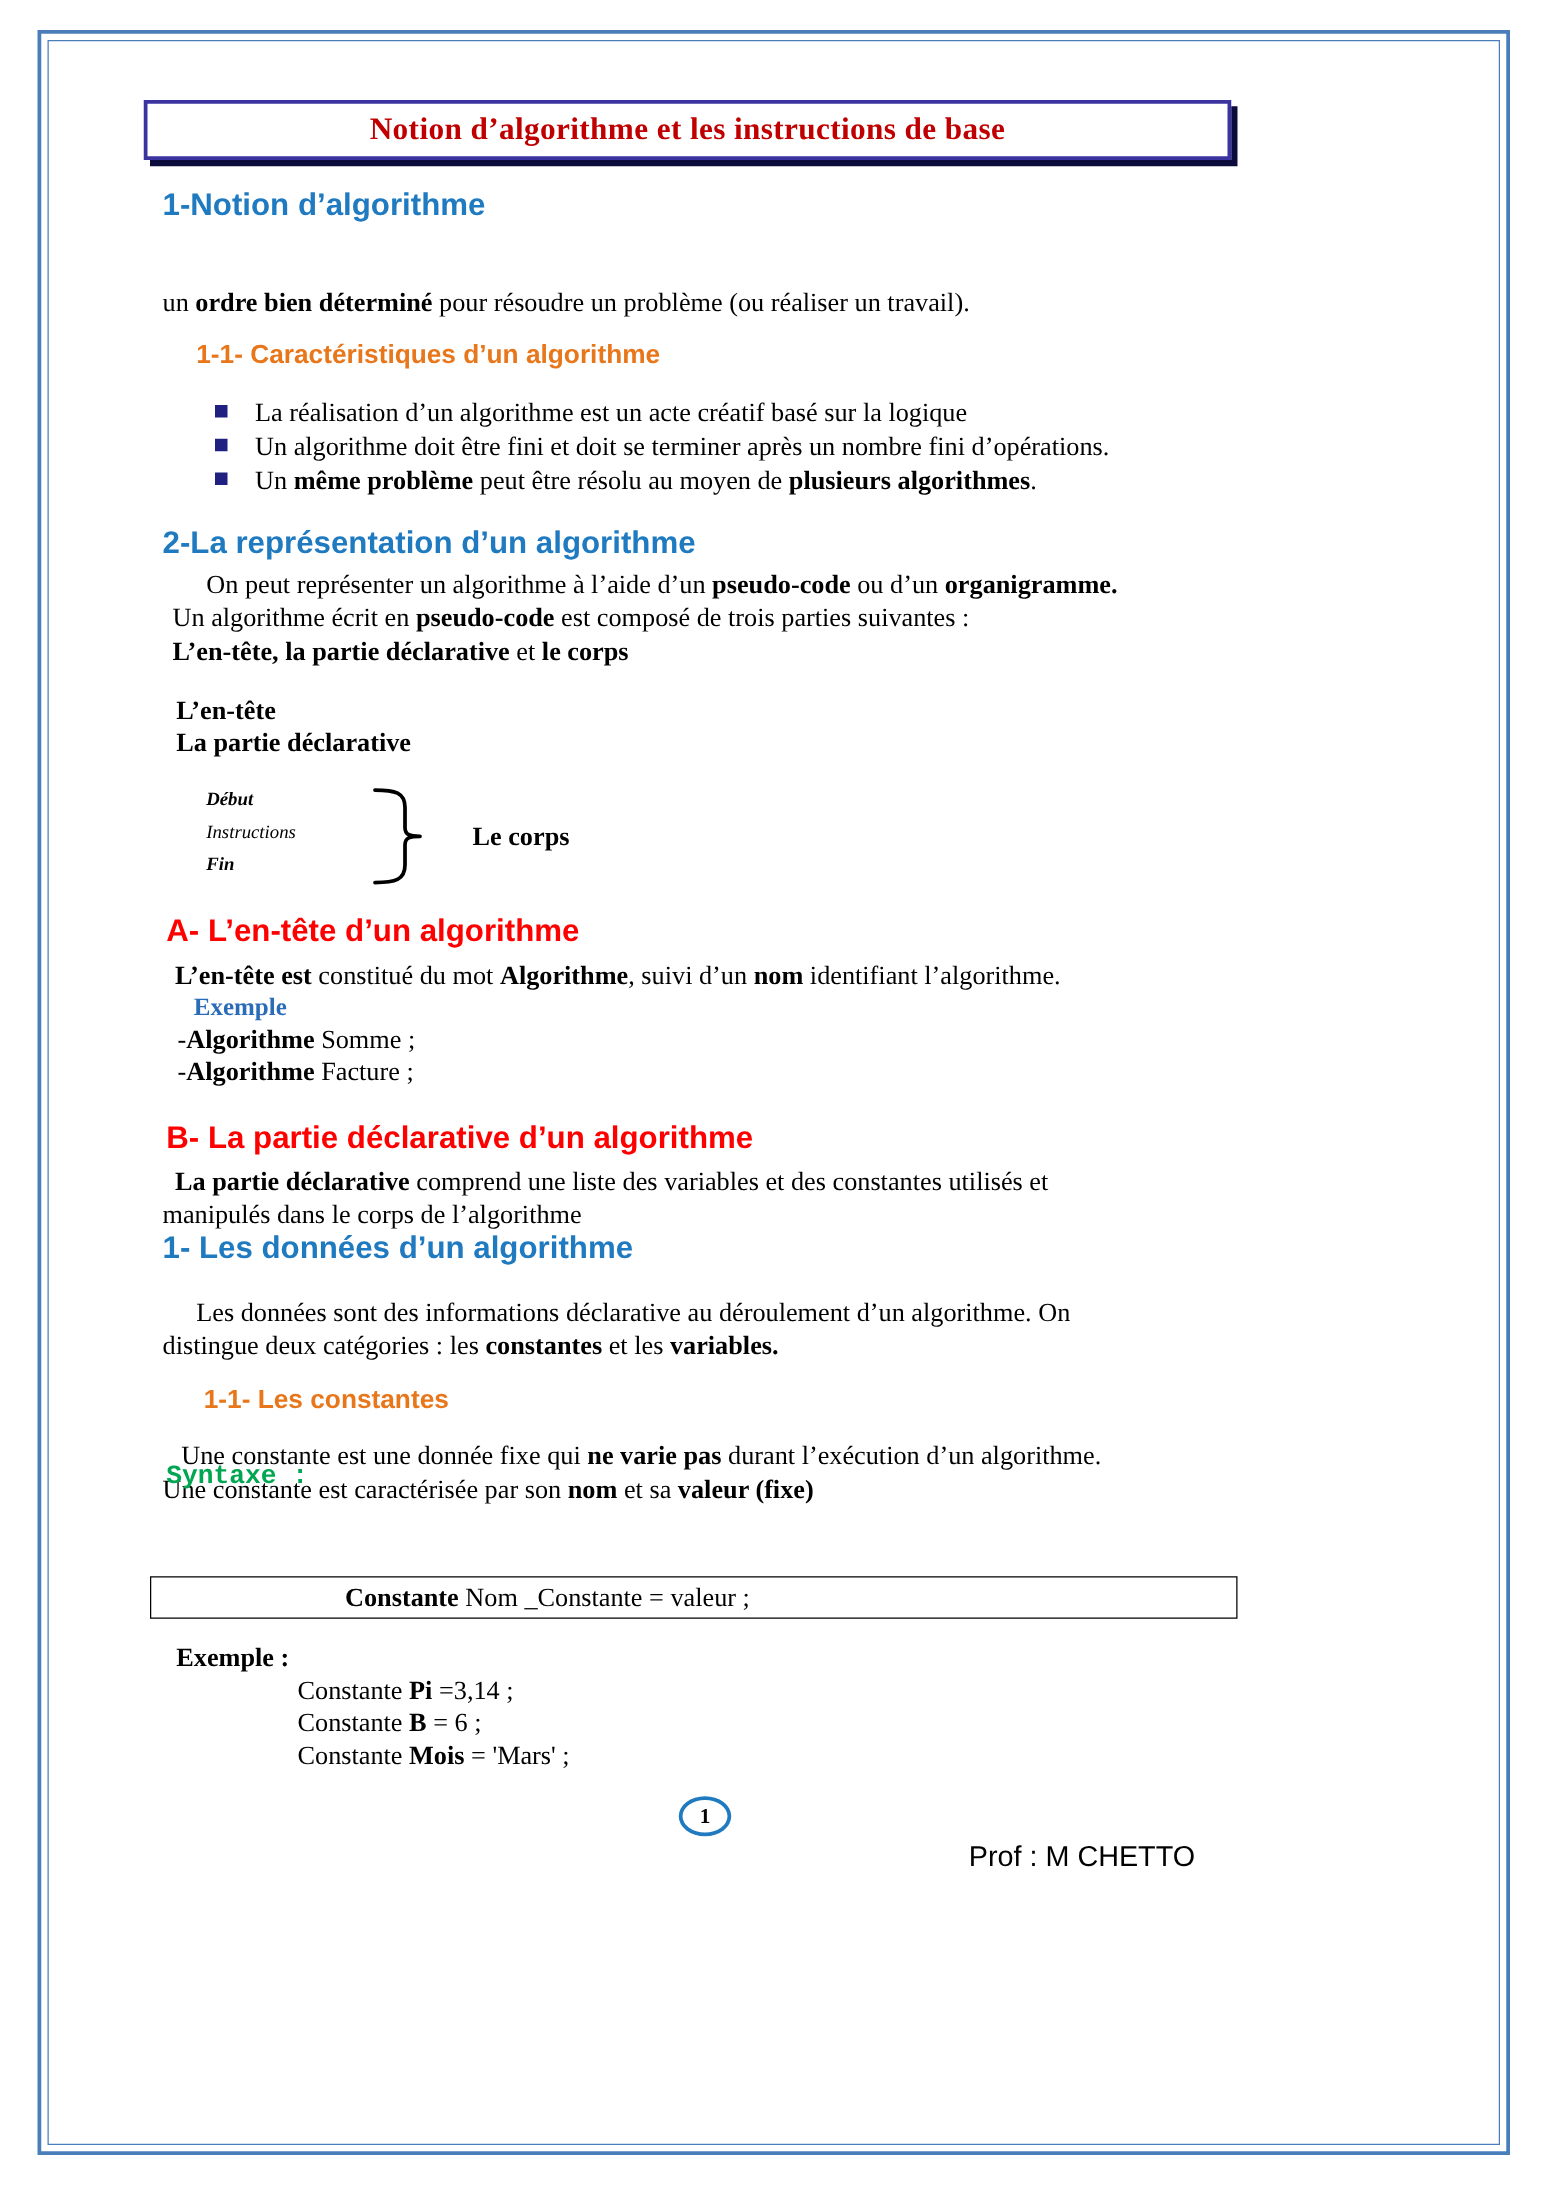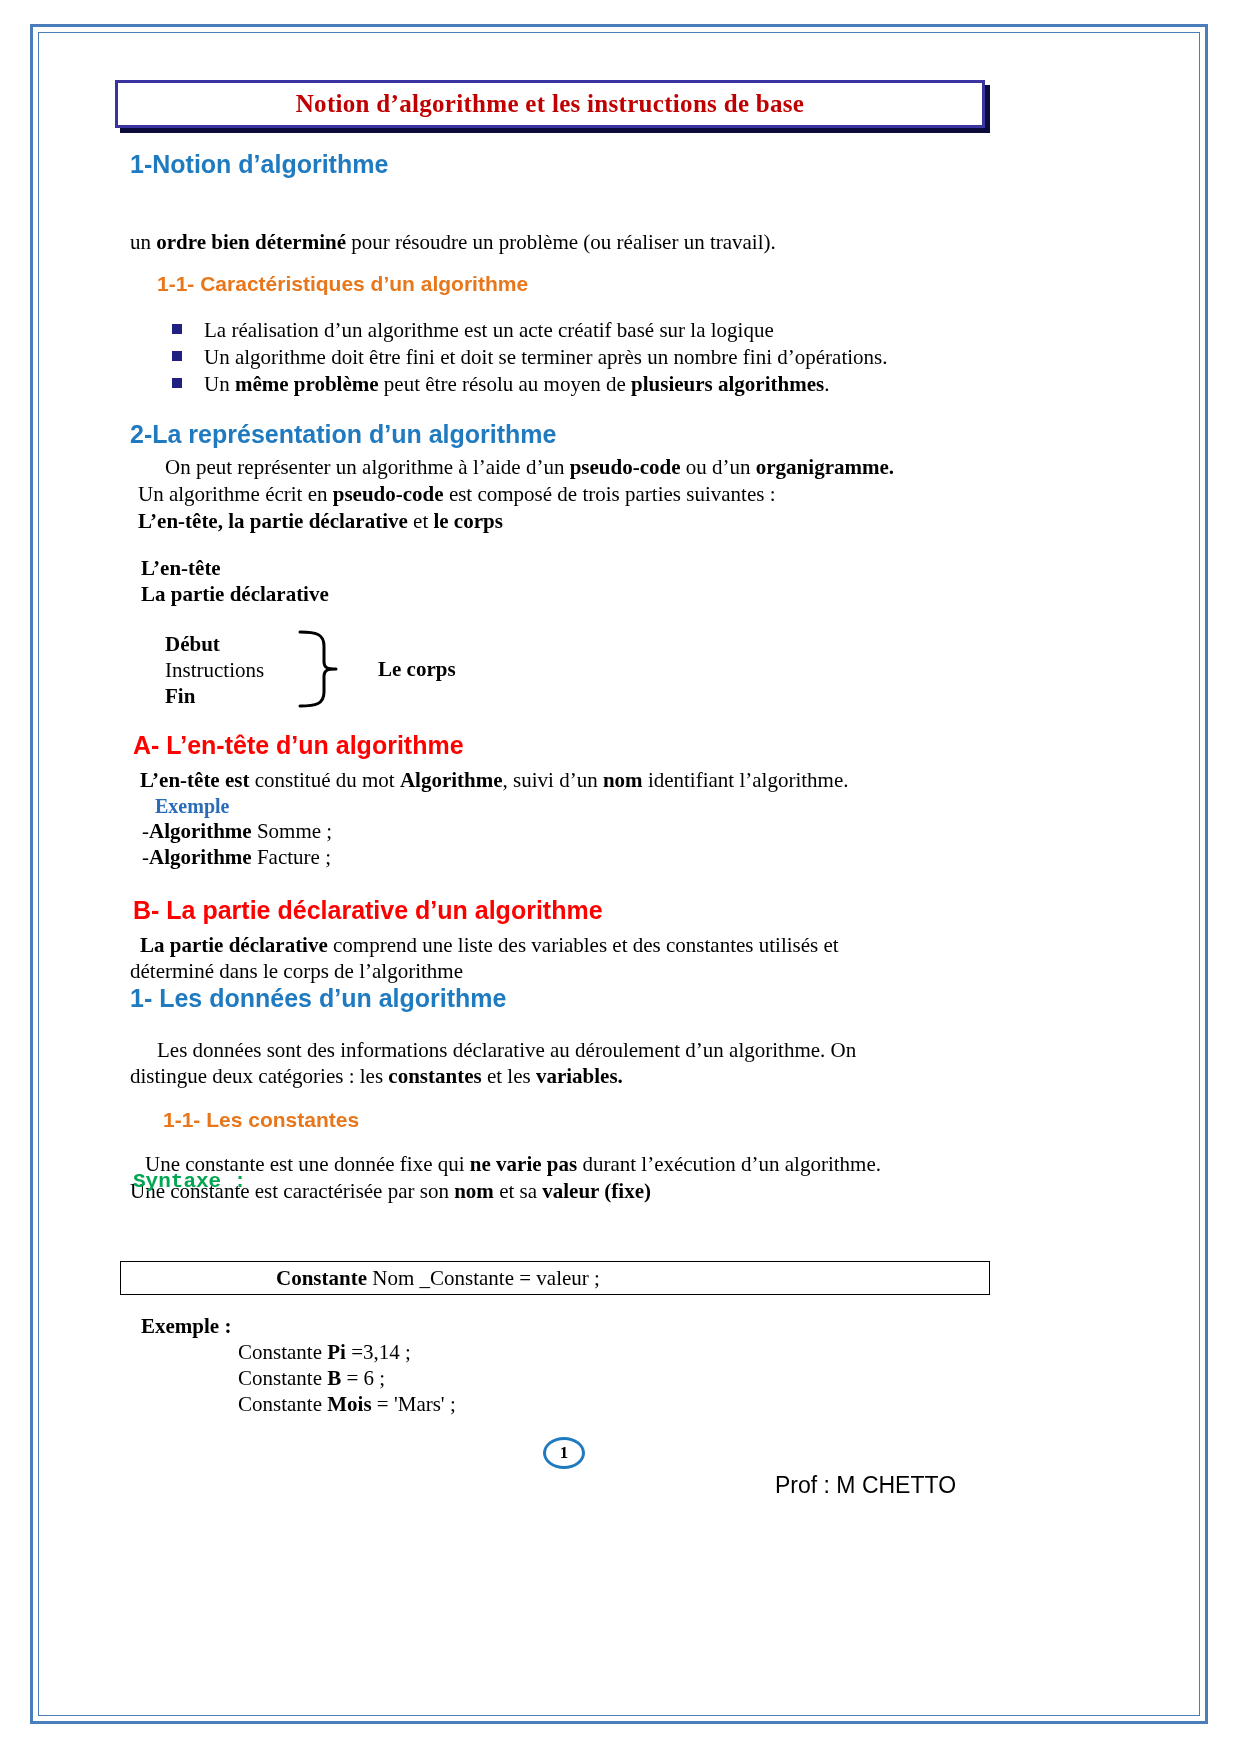--- a/index.html
+++ b/index.html
@@ -128,21 +128,21 @@
     height: 10px;
     background: #202080;
     margin-right: 22px;
     flex: none;
     position: relative;
     top: -3px;
   }
 
   
   .corps-block { position: absolute; }
-  .corps-col { position: absolute; white-space: nowrap; font-size: 21px; font-family: "Liberation Serif", serif; }
+  .corps-col { position: absolute; white-space: nowrap; font-size: 15px; font-family: "Liberation Serif", serif; font-style: italic; }
   .corps-brace { position: absolute; }
   .corps-label {
     position: absolute;
     font-family: "Liberation Serif", serif;
     font-size: 21px;
     font-weight: bold;
     white-space: nowrap;
   }
 
   
@@ -279,21 +279,21 @@
 
   <div class="blue-bold" style="left:130px; top:795px;margin-left:25px;">Exemple</div>
 
   <div class="line" style="left:142px; top:819px;"><span>-</span><b>Algorithme</b><span> Somme ;</span></div>
 
   <div class="line" style="left:142px; top:845px;"><span>-</span><b>Algorithme</b><span> Facture ;</span></div>
 
   <div class="h-red" style="left:133px; top:896px;">B- La partie déclarative d’un algorithme</div>
 
   <div class="line" style="left:140px; top:933px;"><b>La partie déclarative</b><span> comprend  une liste des variables et des constantes utilisés et</span></div>
-  <div class="line" style="left:130px; top:959px;">déterminé dans le corps de l’algorithme</div>
+  <div class="line" style="left:130px; top:959px;">manipulés dans le corps de l’algorithme</div>
 
   <div class="h-blue" style="left:130px; top:984px;">1- Les données d’un algorithme</div>
 
   <div class="line" style="left:157px; top:1038px;">Les données sont  des informations déclarative au déroulement  d’un algorithme. On</div>
   <div class="line" style="left:130px; top:1064px;"><span>distingue deux catégories : les </span><b>constantes</b><span> et les </span><b>variables.</b></div>
 
   <div class="h-orange" style="left:163px; top:1108px;">1-1- Les constantes</div>
 
   <div class="line" style="left:145px; top:1152px;"><span>Une constante  est une donnée fixe qui </span><b>ne varie pas</b><span> durant l’exécution d’un algorithme.</span></div>
   <div class="line" style="left:130px; top:1179px;"><span>Une constante  est caractérisée par son </span><b>nom</b><span> et sa </span><b>valeur (fixe)</b></div>

